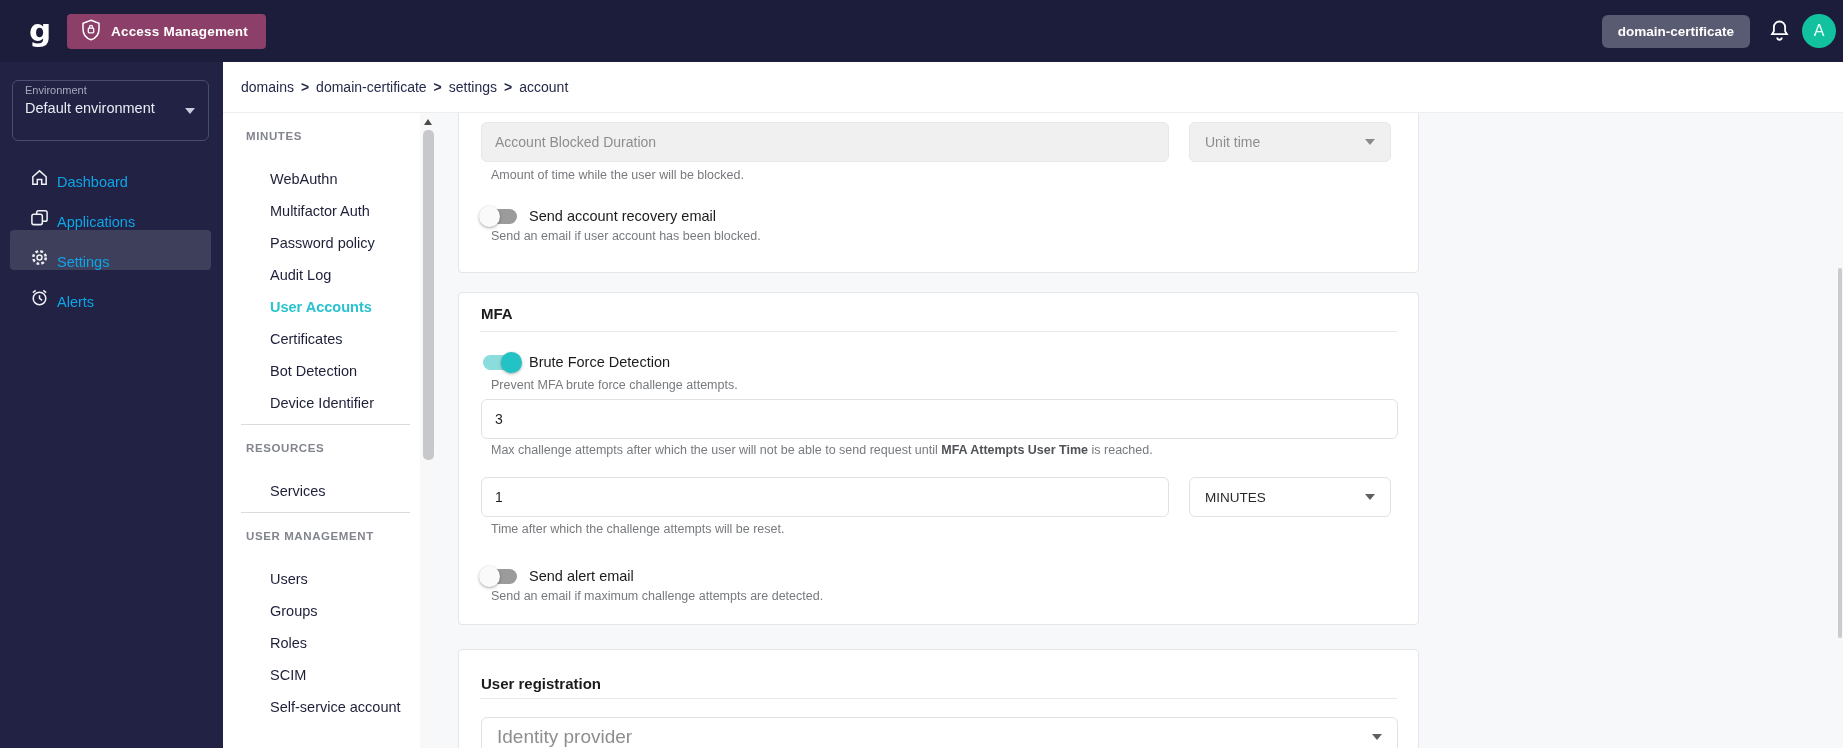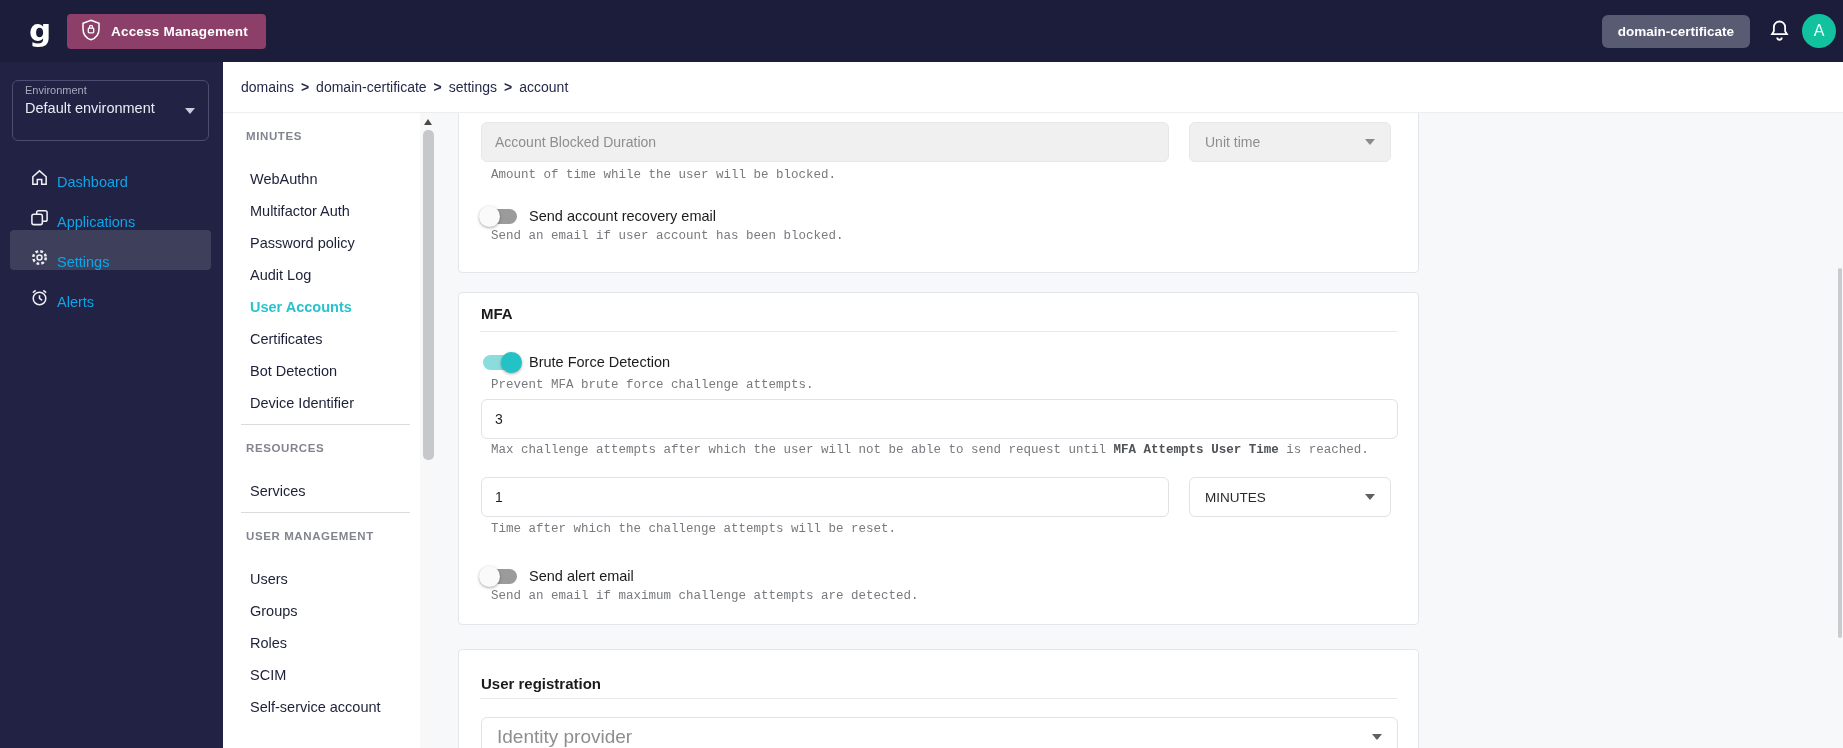--- a/index.html
+++ b/index.html
@@ -37,21 +37,21 @@
   #crumbbar { position:absolute; left:223px; top:62px; width:1620px; height:51px; background:#ffffff;
     border-bottom:1px solid #eceef0; z-index:10; }
   #crumb { position:absolute; left:18px; top:0; line-height:50px; font-size:14px; color:#252a4a; font-weight:500; }
   #crumb .sep { margin:0 7px; font-weight:700; }
   #crumb .crumb-item { cursor:pointer; }
 
   
   #sidenav { position:absolute; left:223px; top:113px; width:197px; height:635px; background:#ffffff; z-index:5; }
   .sn-header { height:22px; line-height:22px; padding-left:23px; font-size:11.5px; font-weight:700;
     letter-spacing:.6px; color:#82858f; }
-  .sn-item { height:32px; line-height:32px; padding-left:27px; font-size:14.5px; color:#1d2038; cursor:pointer; }
+  .sn-item { height:32px; line-height:32px; padding-left:27px; font-size:14.5px; color:#1d2038; cursor:pointer;margin-left:20px; }
   .sn-item.active { color:#28c3ce; font-weight:700; }
   .sn-div { height:1px; background:#d9dbdf; margin:5px 10px 0 18px; }
 
   
   #scroll-in { position:absolute; left:420px; top:113px; width:17px; height:635px; background:#f8f8f9; z-index:6; }
   #scroll-in .up { position:absolute; left:4px; top:6px; width:0; height:0;
     border-left:4.5px solid transparent; border-right:4.5px solid transparent; border-bottom:6px solid #4a4a4a; }
   #scroll-in .thumb { position:absolute; left:3px; top:17px; width:11px; height:330px; background:#c6c8cc; border-radius:5px; }
 
   
@@ -67,21 +67,21 @@
     font-family:"Liberation Sans", sans-serif; font-size:14px; color:#1f1f1f; padding:0 13px; outline:none; }
   .fld::placeholder { color:#8e8e8e; }
   .fld.disabled { background:#f0f0f1; border-color:#e7e7e9; }
   .sel { position:absolute; height:40px; border:1px solid #e1e2e5; border-radius:6px; background:#fff;
     display:flex; align-items:center; justify-content:space-between; padding:0 15px; cursor:pointer; }
   .sel.disabled { background:#f0f0f1; border-color:#e7e7e9; cursor:default; }
   .sel .sel-text { font-size:13.5px; color:#2a2a2a; }
   .sel.disabled .sel-text { color:#8e8e8e; font-size:14px; }
   .sel .caret { width:0; height:0; border-left:5px solid transparent; border-right:5px solid transparent;
     border-top:6px solid #5f5f5f; }
-  .hint { position:absolute; font-size:12.5px; color:#777a7e;font-family:Liberation Mono, monospace; }
+  .hint { position:absolute; font-size:12.5px; color:#777a7e; }
   .hint b { color:#4f5256; }
   .tlabel { position:absolute; font-size:14.5px; color:#1b1b1b; font-weight:500; }
 
   
   .toggle { position:absolute; width:38px; height:22px; cursor:pointer; }
   .toggle .track { position:absolute; left:2px; top:4px; width:34px; height:15px; border-radius:8px; }
   .toggle .thumb { position:absolute; top:1px; width:21px; height:21px; border-radius:50%;
     box-shadow:0 1px 3px rgba(0,0,0,.35); }
   .toggle.off .track { background:#9b9b9b; }
   .toggle.off .thumb { left:-2px; background:#fafafa; }

